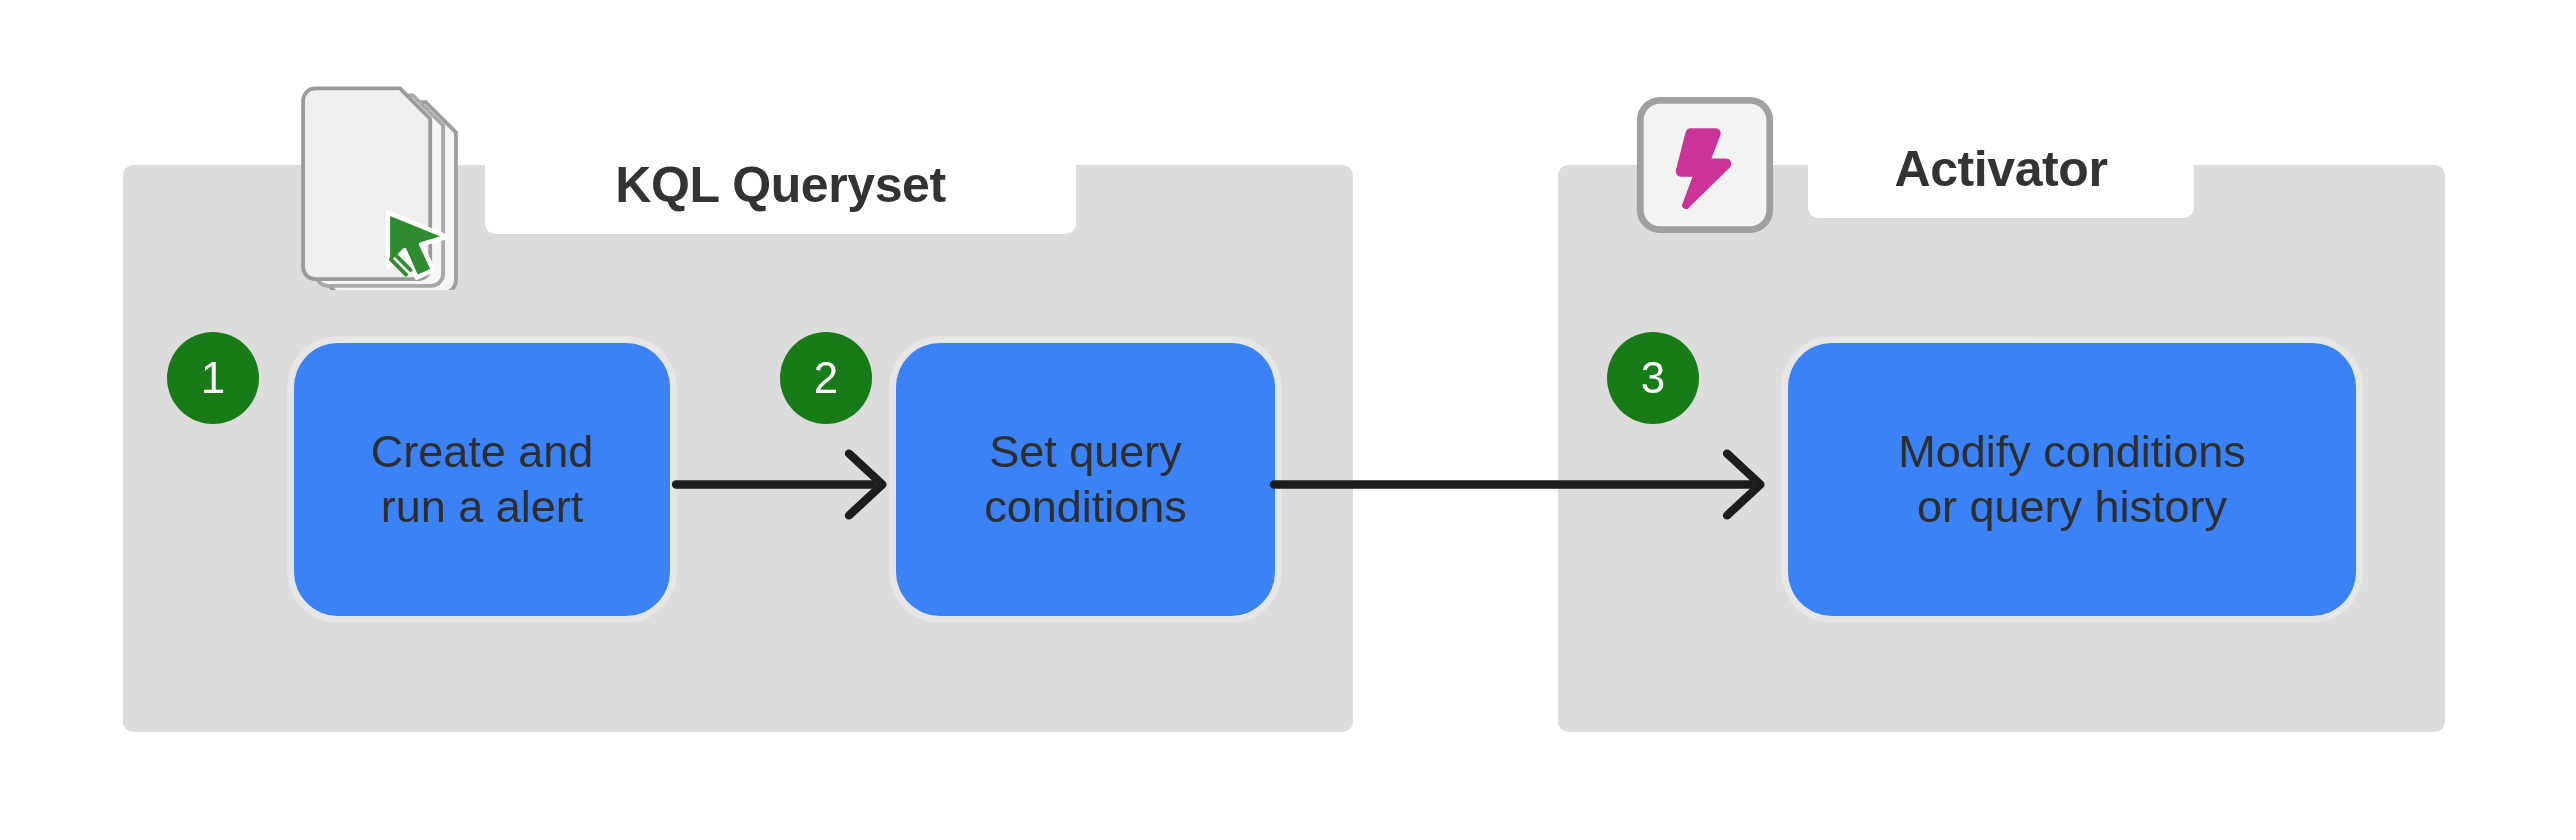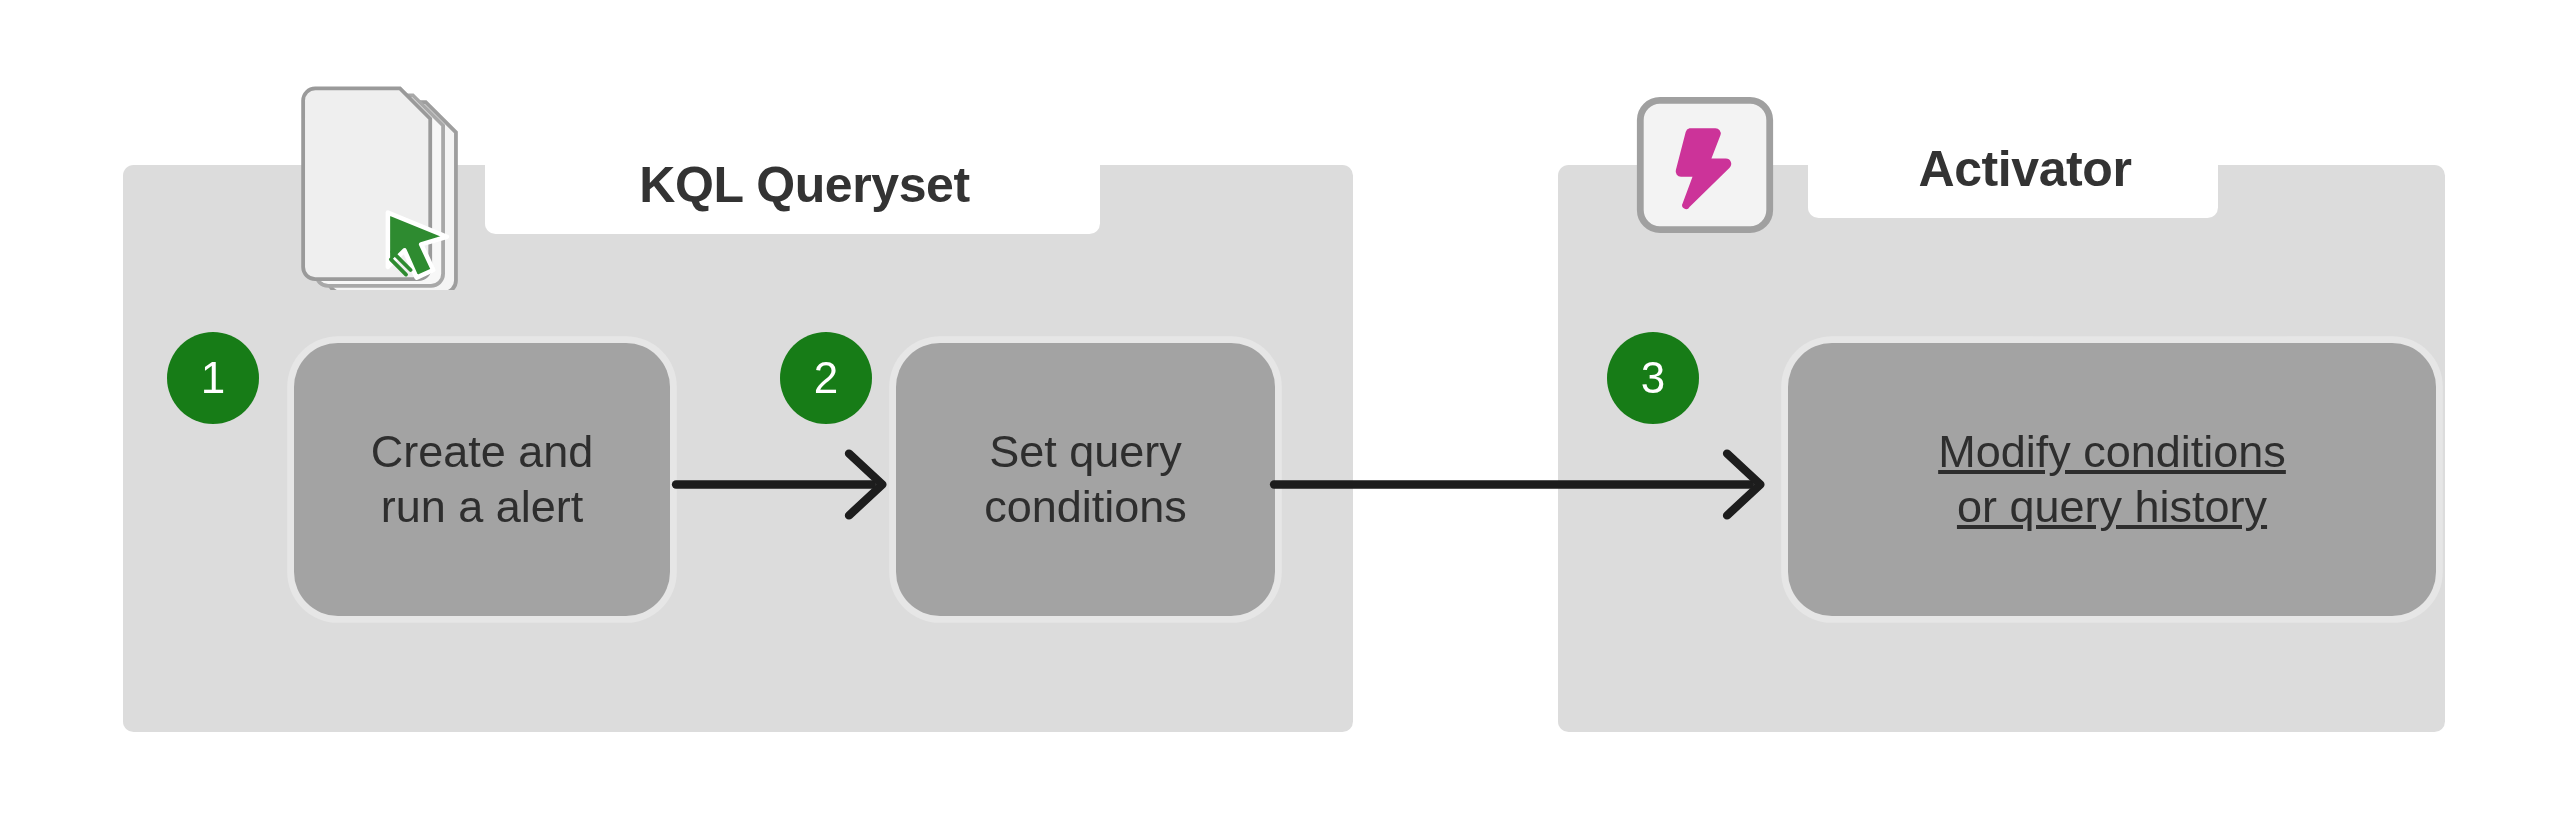--- a/index.html
+++ b/index.html
@@ -35,21 +35,20 @@
     position: absolute;
     background: #ffffff;
     border-radius: 10.6px;
     display: flex;
     align-items: center;
     justify-content: center;
     color: #333333;
     font-weight: bold;
     letter-spacing: -0.4px;
     white-space: nowrap;
-    padding-left: 24px;
   }
   #title-kql {
     left: 485px; top: 136px; width: 591px; height: 98px;
     font-size: 50px;
   }
   #title-activator {
     left: 1808px; top: 120px; width: 386px; height: 98px;
     font-size: 50px;
   }
 
@@ -69,36 +68,36 @@
     left: 1635px;
     top: 95px;
     width: 140px;
     height: 140px;
   }
   #icon-activator svg { display: block; width: 100%; height: 100%; }
 
   
   .step-card {
     position: absolute;
-    background: #a3a3a3;
+    background: #3b82f6;
     border-radius: 44px;
     display: flex;
     align-items: center;
     justify-content: center;
     text-align: center;
     color: #2e2e2e;
     font-size: 45px;
     line-height: 1.22;
     padding: 0 12px;
     box-sizing: border-box;
     box-shadow: 0 0 0 6.8px #e6e6e6;
   }
   #card-step-1 { left: 294px;  top: 343px; width: 376px;  height: 273px; }
   #card-step-2 { left: 896px; top: 343px; width: 379px;  height: 273px; }
-  #card-step-3 { left: 1788px; top: 343px; width: 648px;  height: 273px; text-decoration: underline; }
+  #card-step-3 { left: 1788px; top: 343px; width: 568px;  height: 273px; }
 
   .step-card .card-text { display: block; max-width: 100%; }
 
   
   .step-badge {
     position: absolute;
     width: 92px;
     height: 92px;
     border-radius: 50%;
     background: #177C17;

